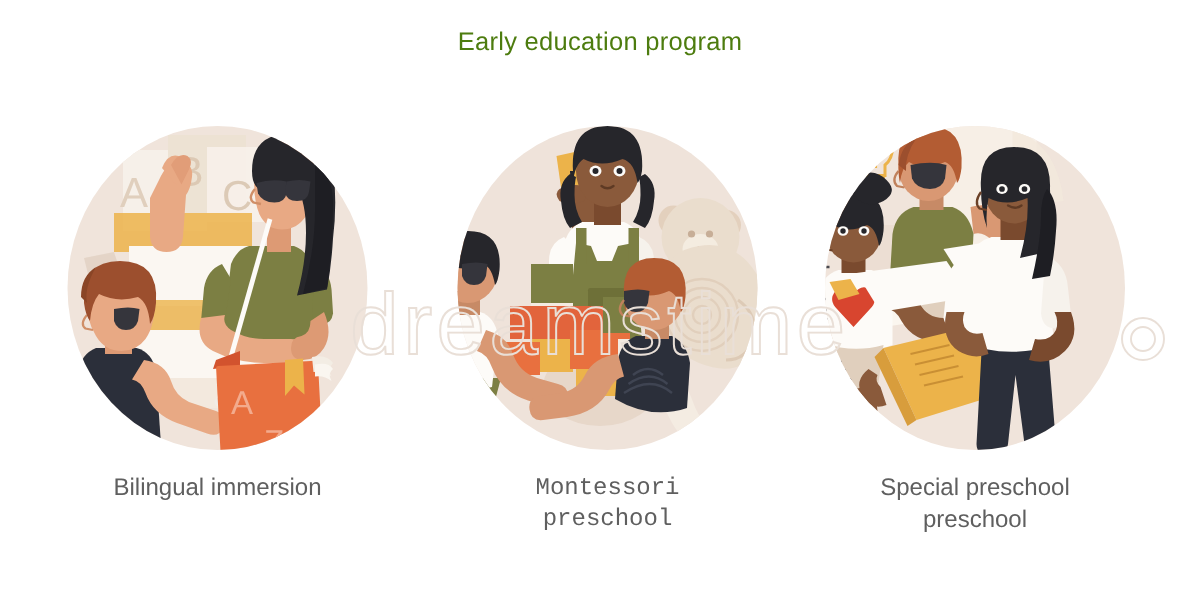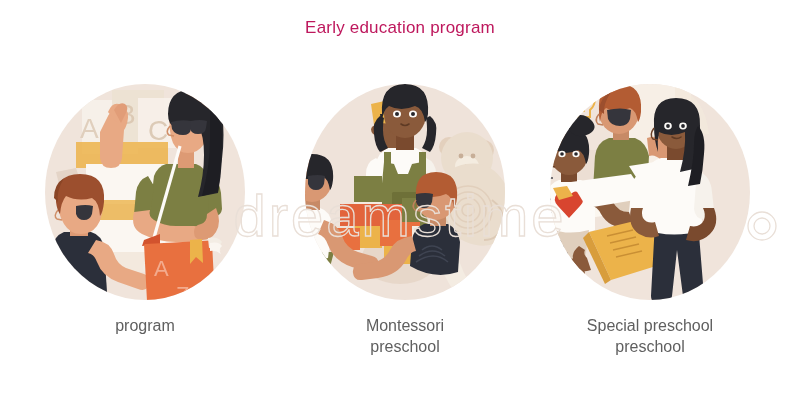--- a/index.html
+++ b/index.html
@@ -20,32 +20,32 @@
     height: 400px;
     background: #ffffff;
   }
   #main-title {
     position: absolute;
     top: 18px;
     left: 0;
     width: 800px;
     text-align: center;
     font-size: 17px;
-    color: #be185d;
+    color: #4d7c0f;
     letter-spacing: 0.2px;
     font-weight: 400;
   }
   .panel {
     position: absolute;
     top: 80px;
     width: 250px;
     height: 300px;
   }
   #panel-1 { left: 20px; }
-  #panel-2 { left: 280px; }
+  #panel-2 { left: 280px; font-family: Liberation Mono, monospace; }
   #panel-3 { left: 525px; }
 
   .art-wrap {
     position: absolute;
     top: 0;
     left: 0;
     width: 250px;
     height: 225px;
   }
   .caption {
@@ -172,21 +172,21 @@
 
             <g font-family="Liberation Sans, sans-serif" font-size="22" fill="none" stroke="#f4b398" stroke-width="1.4">
               <text x="134" y="196" stroke="none" fill="#f3ab8d">A</text>
               <text x="156" y="222" stroke="none" fill="#f3ab8d">Z</text>
             </g>
           </g>
         </g>
       </svg>
     </div>
     <div class="caption">
-      <div>program</div>
+      <div>Bilingual immersion</div>
     </div>
   </div>
 
   <div class="panel" id="panel-2">
     <div class="art-wrap">
       <svg viewBox="0 0 250 225" width="250" height="225">
         <defs>
           <clipPath id="clip2">
               <ellipse cx="125" cy="112" rx="100" ry="108"></ellipse>
             </clipPath>

